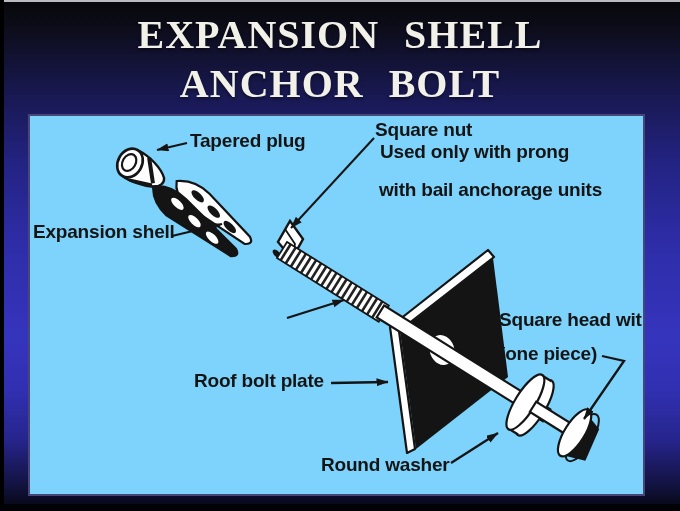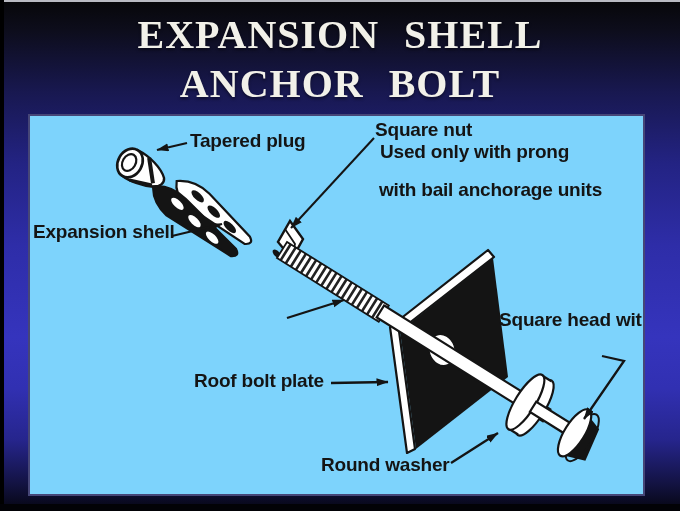--- a/index.html
+++ b/index.html
@@ -118,14 +118,15 @@
     <path d="M421,347 L468,317" stroke="#141414" stroke-width="2.3" fill="none" marker-end="url(#ah)"></path>
   </svg>
 
   <div class="lbl" style="left:160px;top:15px;">Tapered plug</div>
   <div class="lbl" style="left:345px;top:4px;">Square nut</div>
   <div class="lbl" style="left:350px;top:26px;">Used only with prong</div>
   <div class="lbl" style="left:349px;top:64px;">with bail anchorage units</div>
   <div class="lbl" style="left:3px;top:106px;">Expansion shell</div>
   <div class="lbl" style="left:164px;top:255px;">Roof bolt plate</div>
   <div class="lbl" style="left:469px;top:182px;margin-top:12px;">Square head wit</div>
+  <div class="lbl" style="left:469px;top:228px;">(one piece)</div>
   <div class="lbl" style="left:291px;top:339px;">Round washer</div>
 </div>
 
 </body></html>

